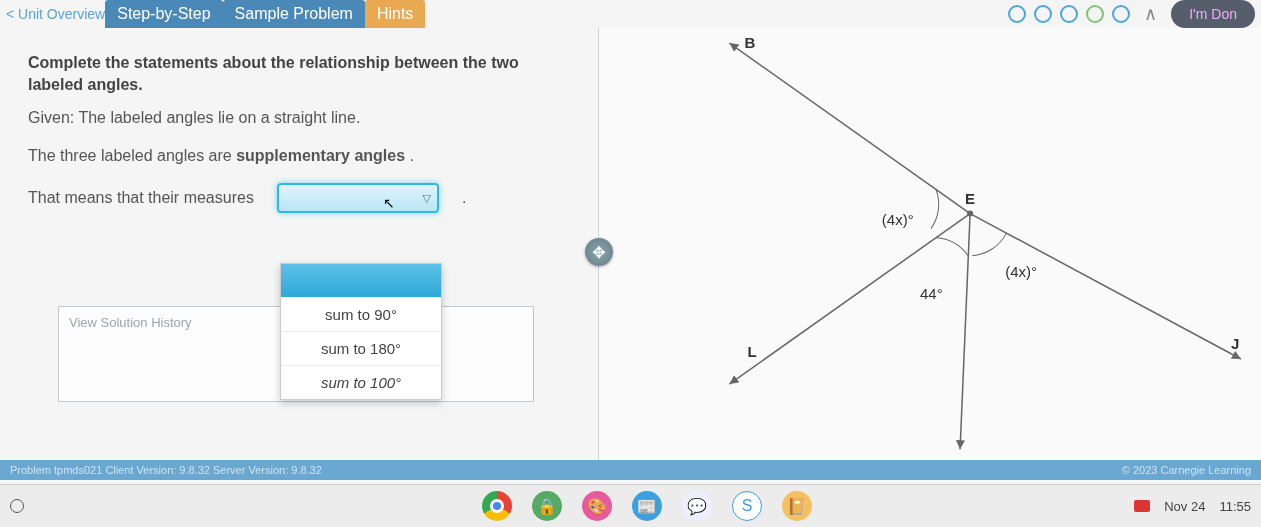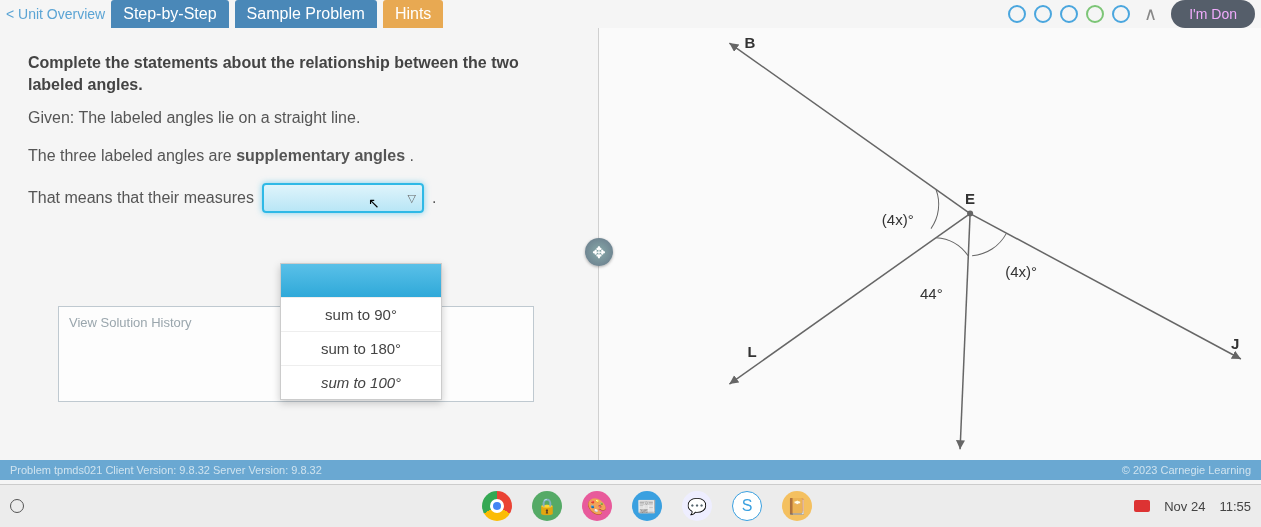--- a/index.html
+++ b/index.html
@@ -1,35 +1,35 @@
 <!DOCTYPE html>
 <html><head>
 <meta charset="utf-8">
 <style>
 * { box-sizing: border-box; margin: 0; padding: 0; }
 body { font-family: "Segoe UI", Arial, sans-serif; background: #f5f5f5; overflow: hidden; width: 1261px; height: 527px; position: relative; }
 
-.topbar { display: flex; align-items: center; height: 28px; gap: 6px; padding: 0 6px; background: #f5f5f5; }
+.topbar { display: flex; align-items: center; height: 28px; gap: 0; padding: 0 6px; background: #f5f5f5; }
 .nav-link { color: #5ba4d4; font-size: 14px; }
 .tab { padding: 5px 12px; border-radius: 3px 3px 0 0; font-size: 16px; color: #fff; }
 .tab.blue { background: #4a88b8; }
 .tab.orange { background: #e8a952; }
 .progress-circles { display: flex; gap: 8px; align-items: center; margin-left: auto; }
 .circ { width: 18px; height: 18px; border: 2px solid #4aa6de; border-radius: 50%; }
 .circ.green { border-color: #7cc576; }
 .chev { color: #888; font-size: 18px; margin: 0 6px; }
 .done-btn { background: #555e6a; color: #f0abfc; padding: 6px 18px; border-radius: 18px; font-size: 14px; }
 
 .main { display: flex; height: 452px; position: relative; }
 .left-pane { width: 598px; padding: 24px 20px 10px 28px; position: relative; color: #555; }
 .instr { font-weight: bold; font-size: 16px; color: #444; line-height: 1.35; margin-bottom: 14px; }
 .given { font-size: 16px; color: #555; margin-bottom: 20px; }
 .stmt { font-size: 16px; color: #555; margin-bottom: 18px; }
 .bold { font-weight: bold; }
-.inline-row { display: flex; align-items: center; gap: 8px; font-size: 16px; color: #555; }
+.inline-row { display: flex; align-items: center; gap: 23px; font-size: 16px; color: #555; }
 
 .dropdown { position: relative; width: 162px; height: 30px; border: 2px solid #2fb9e6; border-radius: 4px; background: linear-gradient(#dff4fb,#b9e6f6); box-shadow: 0 0 6px rgba(47,185,230,.6); display: flex; align-items: center; justify-content: flex-end; padding: 0 6px; }
 .dd-arrow { font-size: 11px; color: #666; }
 .cursor-hand { position: absolute; left: 104px; top: 10px; font-size: 14px; color: #000; pointer-events:none;}
 
 .dd-menu { position: absolute; left: 280px; top: 235px; width: 162px; background: #fff; border: 1px solid #ccc; box-shadow: 0 3px 8px rgba(0,0,0,.2); z-index: 5; }
 .dd-item { padding: 8px 10px; font-size: 15px; text-align: center; color: #444; border-bottom: 1px solid #eee; }
 .dd-item:last-child { border-bottom: none; font-style: italic; }
 .dd-item.blank { height: 34px; background: linear-gradient(#5ac0e8,#2fa9d9); }
 

